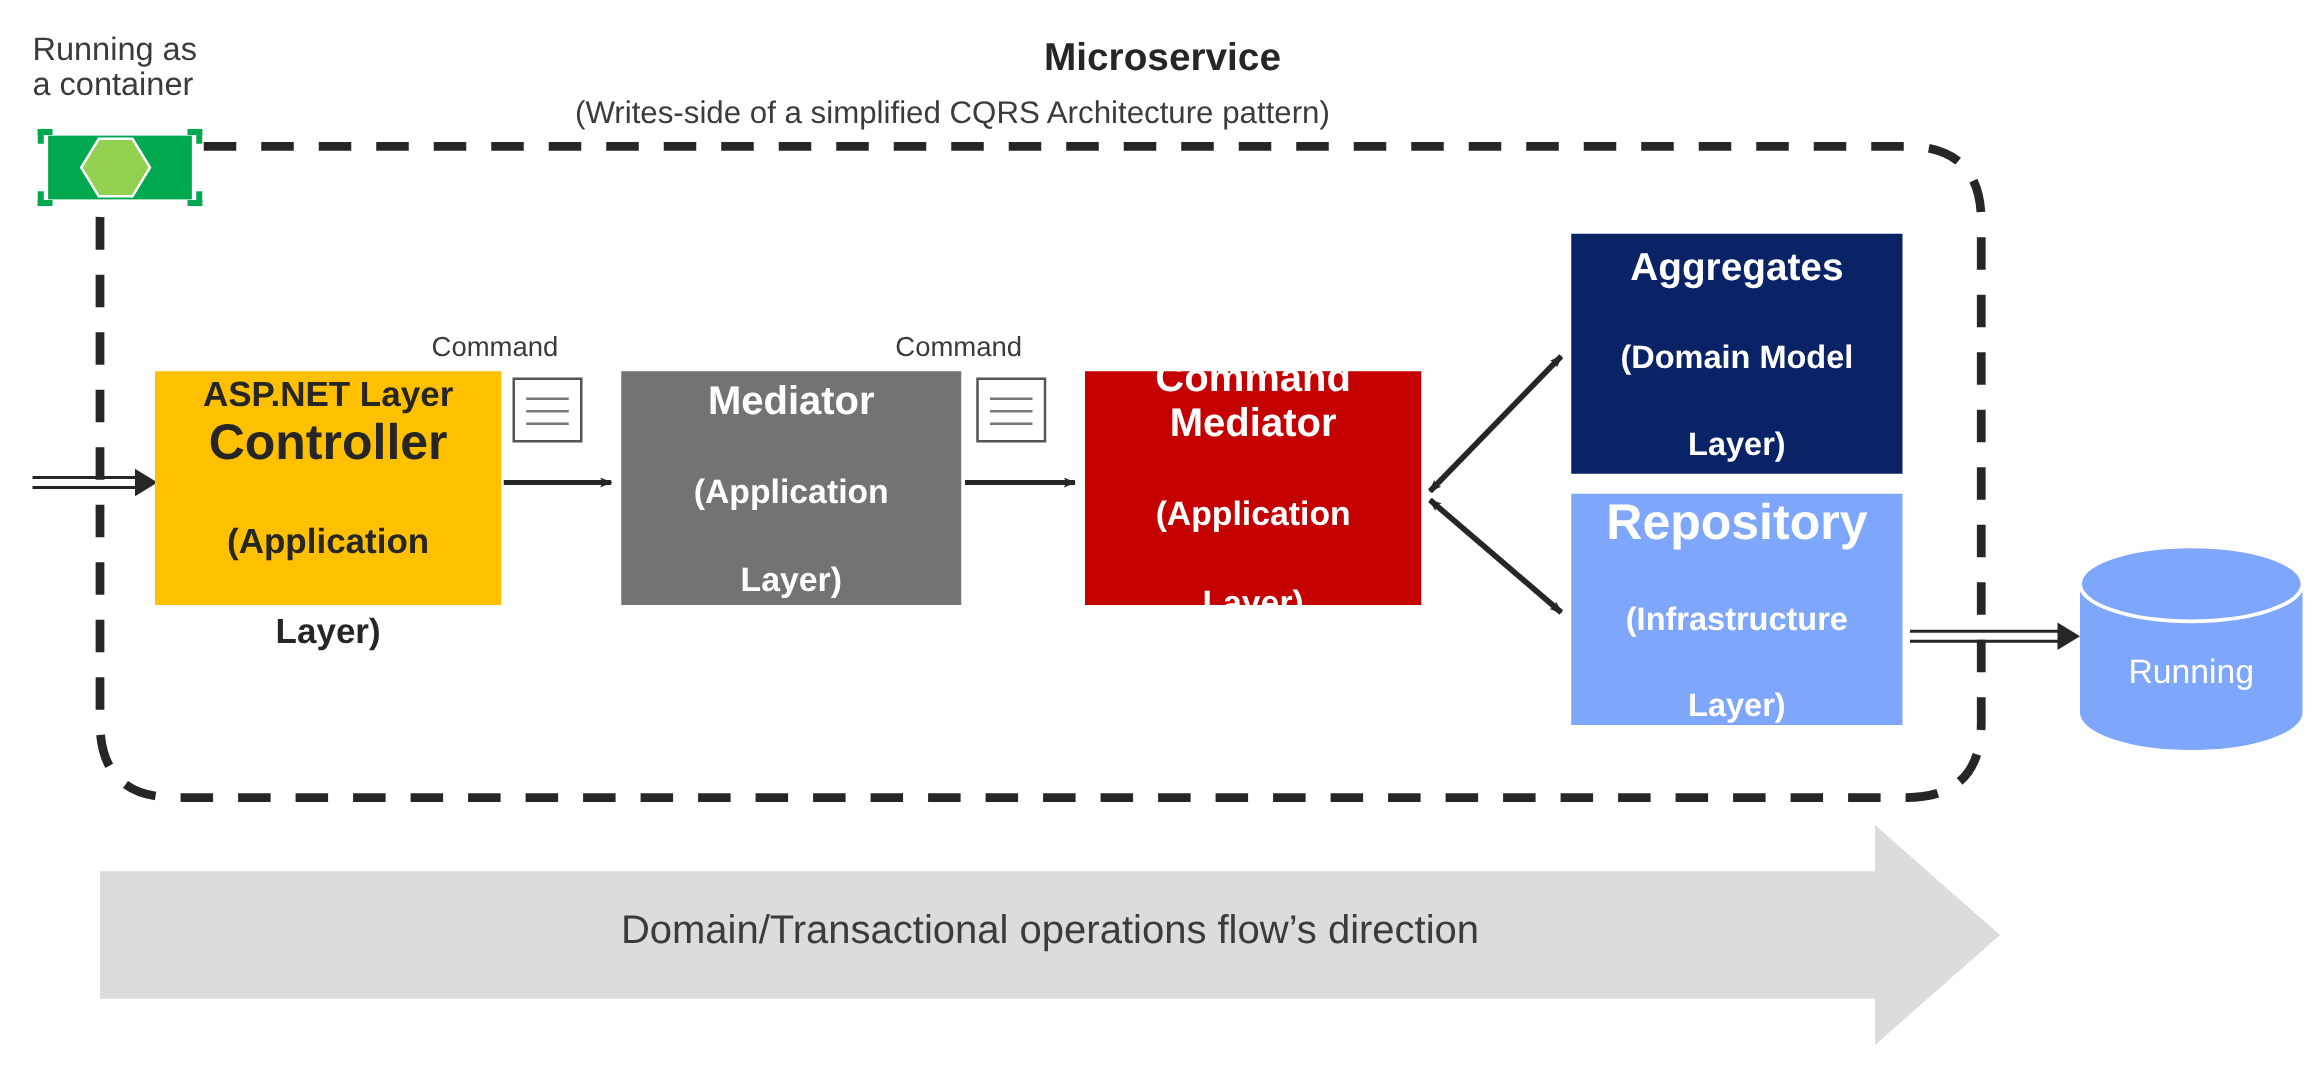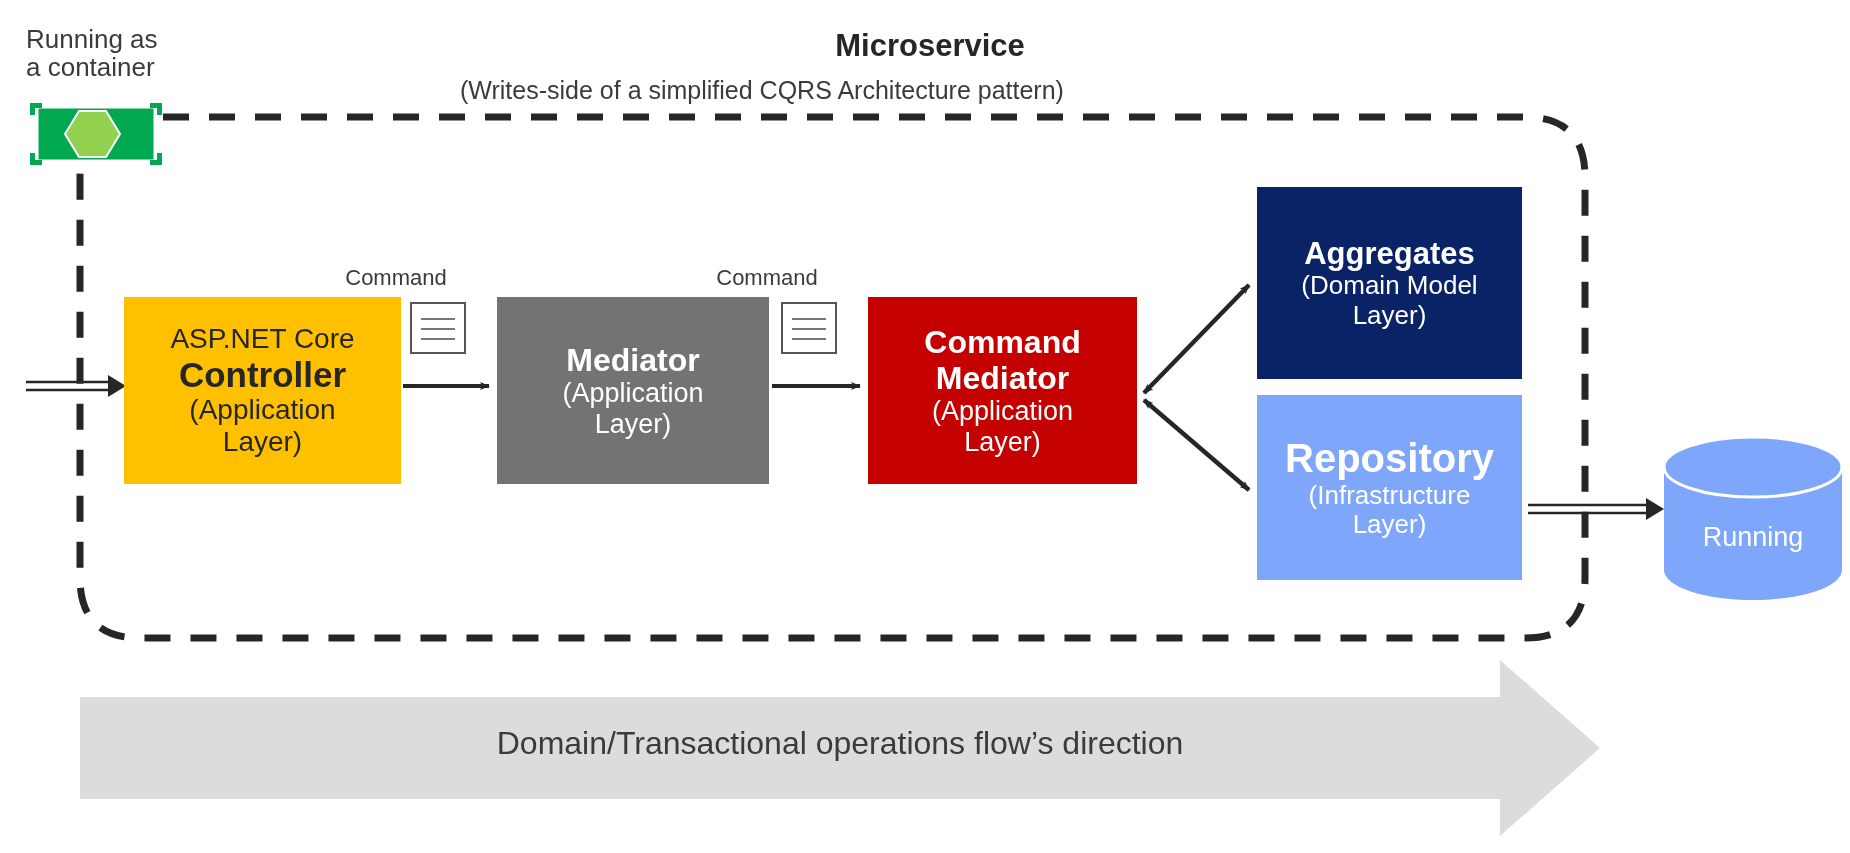--- a/index.html
+++ b/index.html
@@ -58,30 +58,30 @@
     position: absolute;
     box-sizing: border-box;
     display: flex;
     flex-direction: column;
     align-items: center;
     justify-content: center;
     text-align: right;
     line-height: 1.13;
   }
   .node .ttl { font-weight: bold; }
-  .node .sub { font-weight: normal; }
+  .node .sub { font-weight: bold; margin-top: 40px; }
 
   .node-controller {
     left: 124px; top: 297px;
     width: 277px; height: 187px;
     background: #FFC000;
     color: #262626;
     font-size: 28px;
   }
-  .node-controller .ttl { font-size: 35px; }
+  .node-controller .ttl { font-size: 40px; }
 
   .node-mediator {
     left: 497px; top: 297px;
     width: 272px; height: 187px;
     background: #737373;
     color: #ffffff;
     font-size: 27px;
   }
   .node-mediator .ttl { font-size: 32px; }
 
@@ -233,21 +233,21 @@
   </div>
 
   <div class="txt running-label">Running as
 a container</div>
 
   <div class="txt ms-title">Microservice</div>
 
   <div class="txt ms-sub">(Writes-side of a simplified CQRS Architecture pattern)</div>
 
   <div class="node node-controller">
-    <span class="sub">ASP.NET Core</span>
+    <span class="sub">ASP.NET Layer</span>
     <span class="ttl">Controller</span>
     <span class="sub">(Application</span>
     <span class="sub">Layer)</span>
   </div>
 
   <div class="node node-mediator">
     <span class="ttl">Mediator</span>
     <span class="sub">(Application</span>
     <span class="sub">Layer)</span>
   </div>

